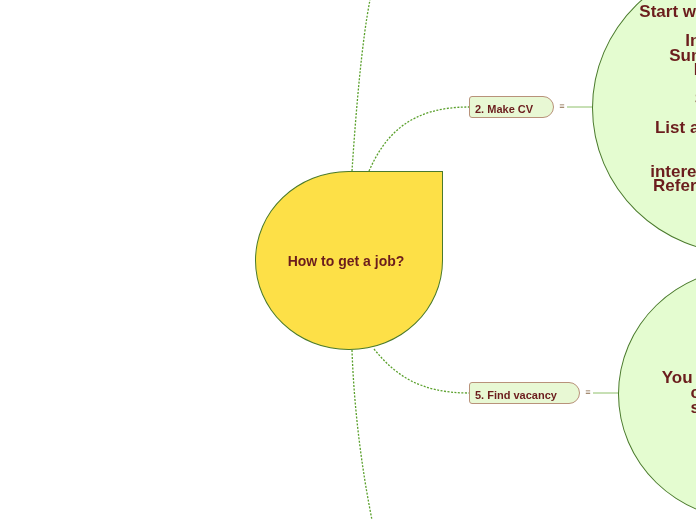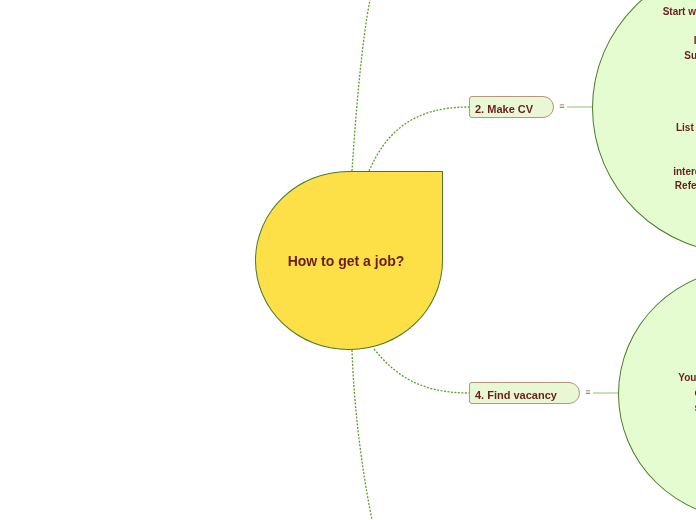--- a/index.html
+++ b/index.html
@@ -72,21 +72,21 @@
       position: absolute;
       background: #e4fcd0;
       border: 1px solid #4a7a2c;
       border-radius: 50%;
       box-sizing: border-box;
     }
     .bubble-text {
       position: absolute;
       color: #6b1d1d;
       font-weight: bold;
-      font-size: 10px;
+      font-size: 17px;
       line-height: 14.5px;
       white-space: nowrap;
       text-align: right;
     }
   </style>
 </head>
 <body>
 
 <div id="canvas">
 
@@ -126,21 +126,21 @@
       <div style="height:14.5px;"></div>
       <div>List ar</div>
       <div style="height:14.5px;"></div>
       <div style="height:14.5px;"></div>
       <div>interes</div>
       <div>Refere</div>
     </div>
   </div>
 
   <div class="topic" style="left:469px; top:382px; width:111px;">
-    <span class="topic-label">4. Find vacancy</span>
+    <span class="topic-label">5. Find vacancy</span>
   </div>
   <span class="notes-icon" style="left:584px; top:388px;">≡</span>
 
   <div class="bubble" style="left:618px; top:268px; width:260px; height:252px;"></div>
   <div class="bubble-text" style="right:0; top:370px; width:40px; overflow:hidden; line-height:15px;">
     <div style="margin-right:-6px;">
       <div style="margin-right:0;">You l</div>
       <div style="margin-right:2px;">c</div>
       <div style="margin-right:2px;">s</div>
     </div>

